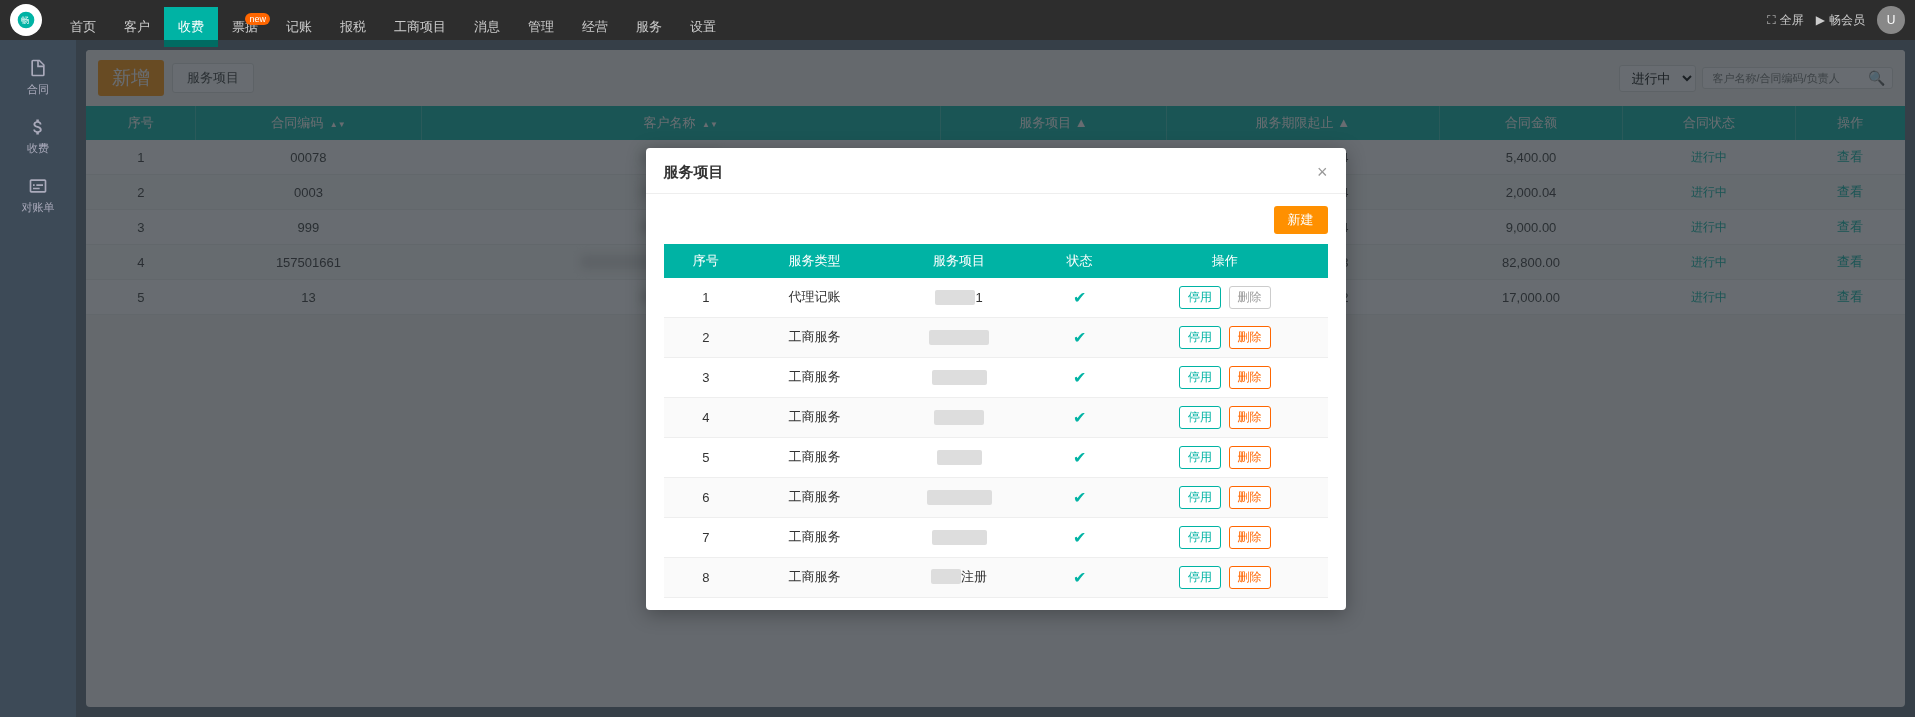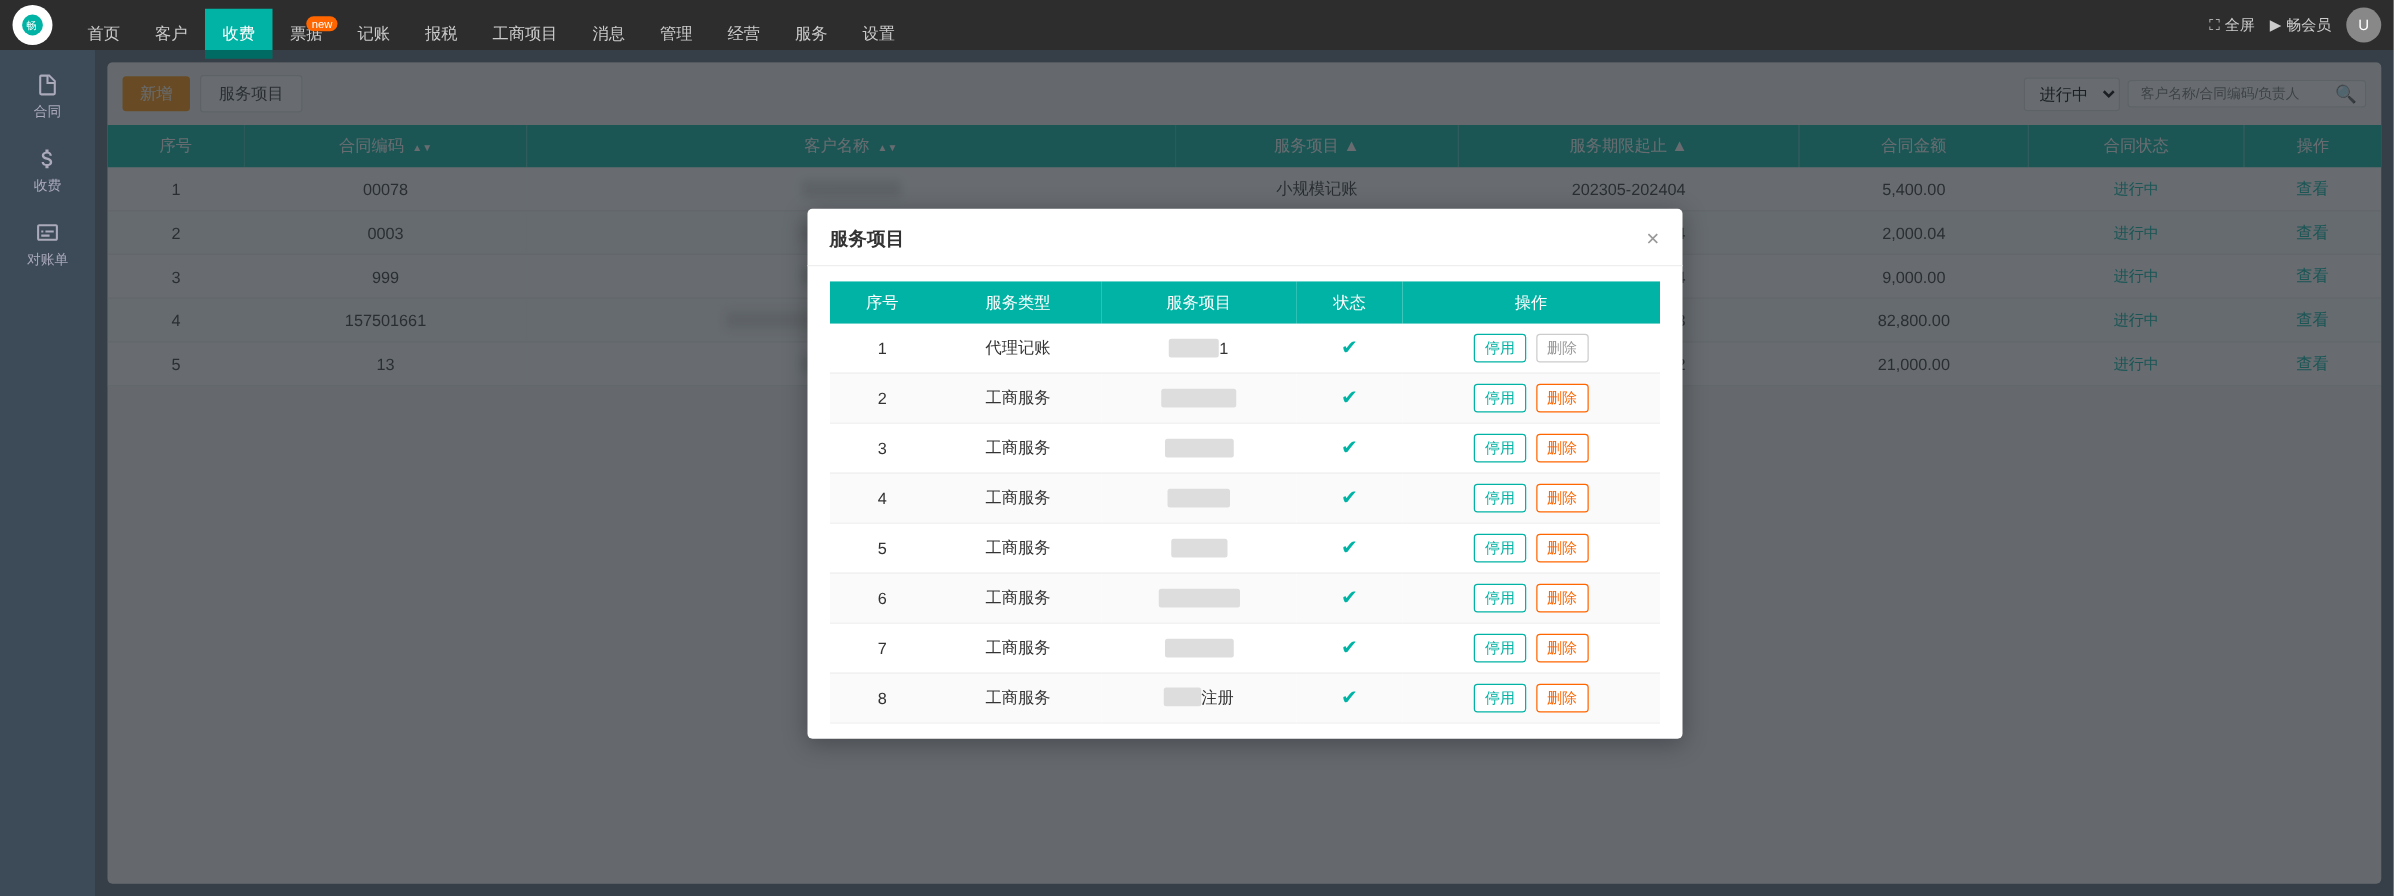--- a/index.html
+++ b/index.html
@@ -62,21 +62,21 @@
     .contract-page {
       background: #f5f5f5; margin: 10px; border-radius: 4px;
       height: calc(100% - 20px); overflow: hidden;
     }
     .contract-toolbar {
       background: #f5f5f5; padding: 10px 12px;
       display: flex; align-items: center; gap: 8px;
     }
     .btn-new-orange {
       background: #ff9000; color: #fff; border: none;
-      padding: 5px 14px; border-radius: 3px; cursor: pointer; font-size: 13px;
+      padding: 5px 14px; border-radius: 3px; cursor: pointer; font-size: 19px;
     }
     .btn-service-project {
       background: #fff; border: 1px solid #ddd; color: #333;
       padding: 5px 14px; border-radius: 3px; cursor: pointer; font-size: 13px;
     }
     .toolbar-right { margin-left: auto; display: flex; align-items: center; gap: 6px; }
     .select-status {
       border: 1px solid #ddd; padding: 4px 8px; border-radius: 3px;
       background: #fff; font-size: 13px; cursor: pointer;
     }
@@ -327,36 +327,39 @@
     <td>82,800.00</td>
     <td><span class="status-badge">进行中</span></td>
     <td><a class="action-link">查看</a></td>
   </tr>
               <tr>
     <td>5</td>
     <td>13</td>
     <td><span class="blurred" style="min-width:80px;height:14px;">&nbsp;&nbsp;&nbsp;&nbsp;&nbsp;&nbsp;</span></td>
     <td>小规模记账</td>
     <td>202303-202402</td>
-    <td>21,000.00</td>
+    <td>17,000.00</td>
     <td><span class="status-badge">进行中</span></td>
     <td><a class="action-link">查看</a></td>
   </tr>
             </tbody>
         </table>
       </div>
     </div>
 
     <div class="modal-overlay">
       <div class="modal">
         <div class="modal-header">
           <span class="modal-title">服务项目</span>
           <span class="modal-close">×</span>
         </div>
         <div class="modal-body">
+          <div class="modal-toolbar">
+            <button class="btn-new-yellow">新建</button>
+          </div>
           <div class="modal-table-wrap">
             <table class="modal-table">
               <thead>
                 <tr>
                   <th>序号</th>
                   <th>服务类型</th>
                   <th>服务项目</th>
                   <th>状态</th>
                   <th>操作</th>
                 </tr>

